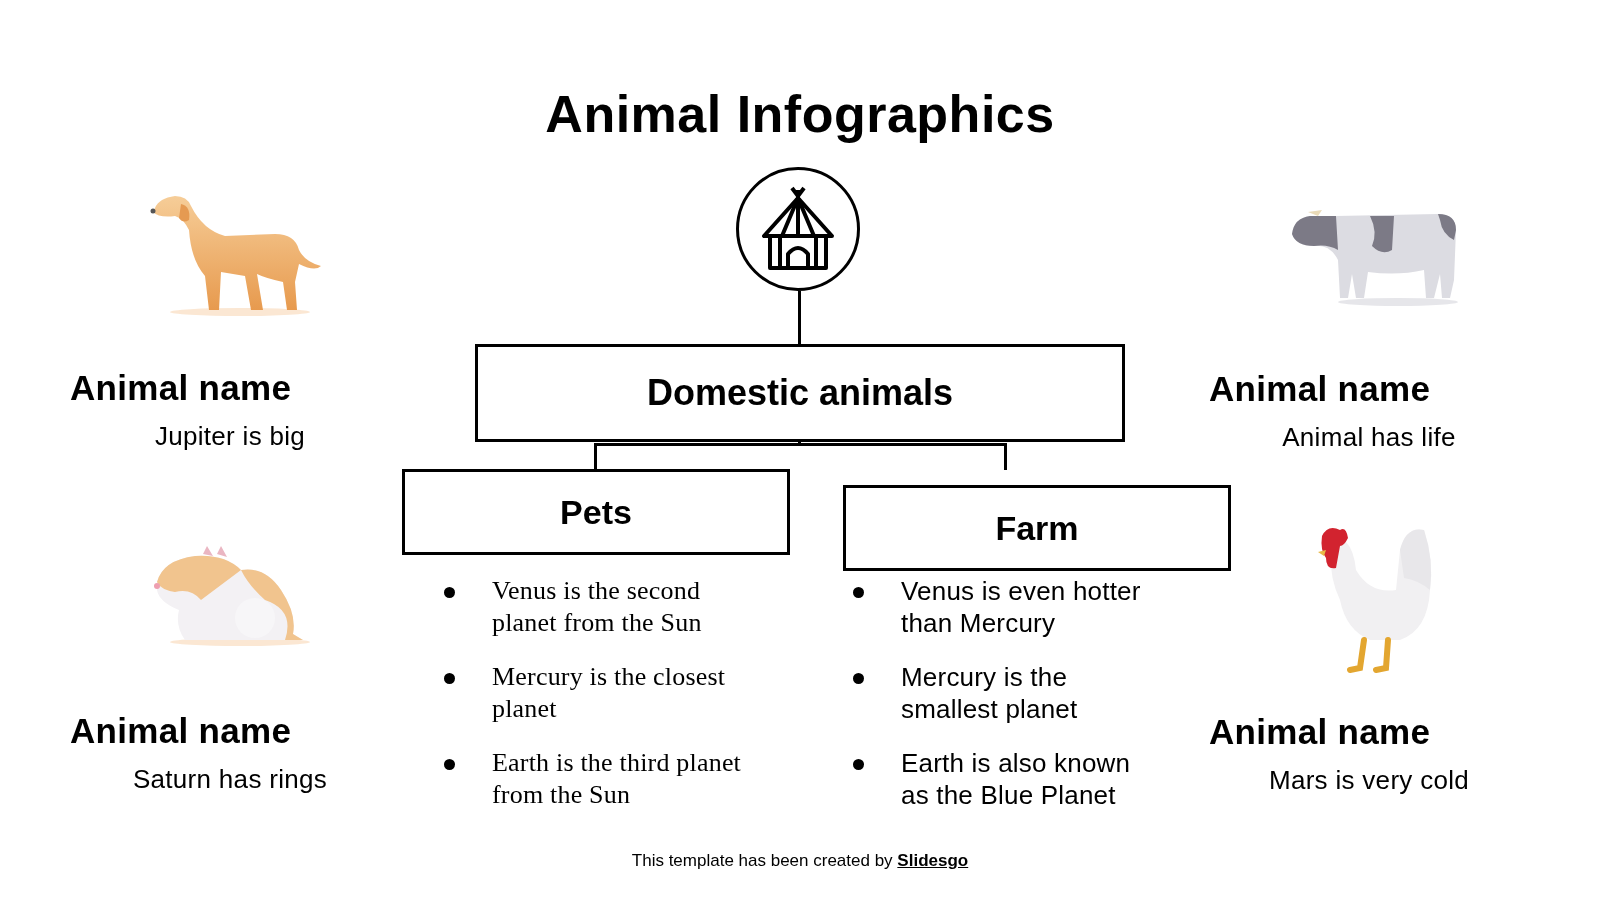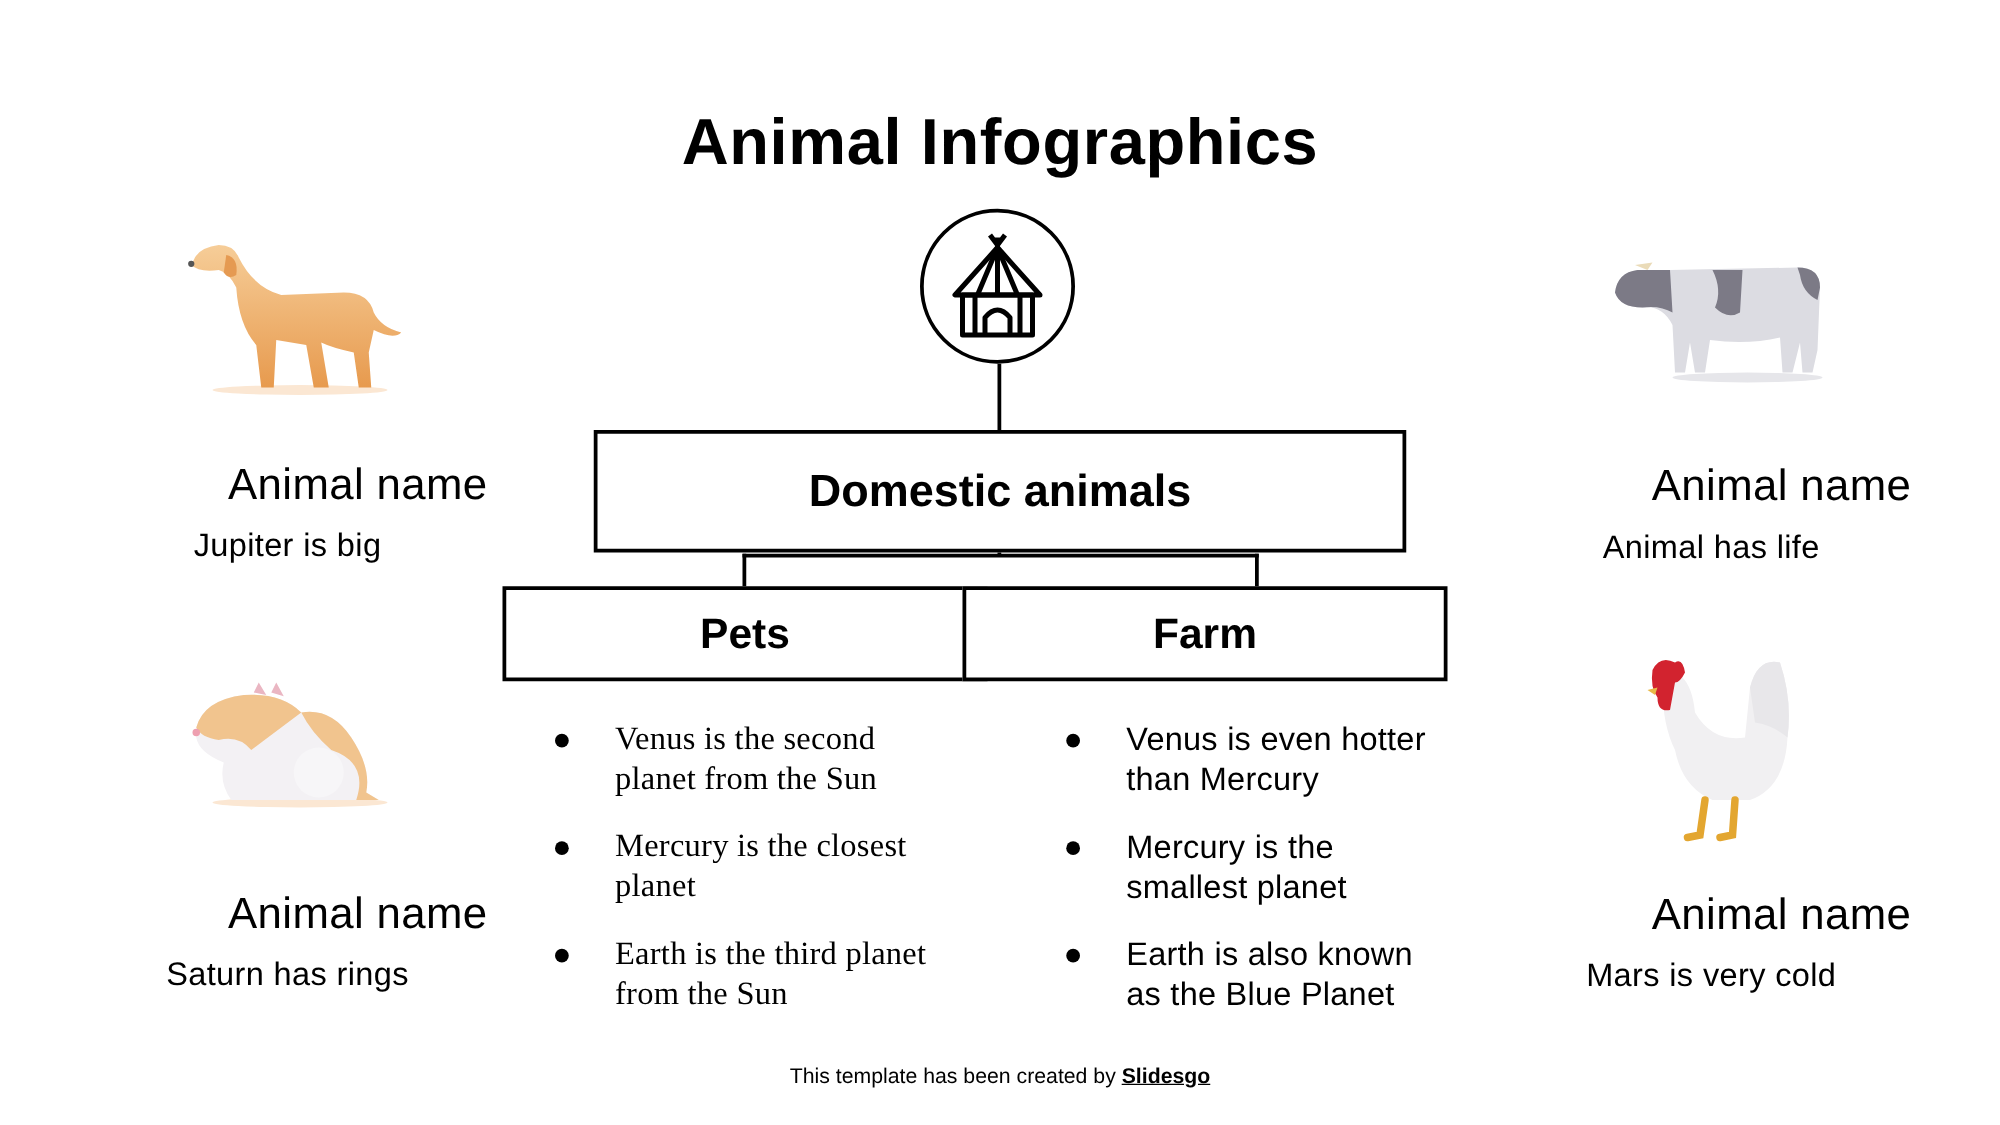--- a/index.html
+++ b/index.html
@@ -17,32 +17,32 @@
     border: 3px solid #000; border-radius: 50%; box-sizing: border-box;
     display: flex; align-items: center; justify-content: center; background: #fff;
   }
   .line { background: #000; }
   .box {
     border: 3px solid #000; box-sizing: border-box; background: #fff;
     display: flex; align-items: center; justify-content: center;
     font-weight: bold;
   }
   .box.main { left: 475px; top: 344px; width: 650px; height: 98px; font-size: 36px; }
-  .box.sub  { top: 469px; width: 388px; height: 76px; font-size: 34px; }
+  .box.sub  { top: 469px; width: 388px; height: 86px; font-size: 34px; }
   .bullets { top: 575px; width: 300px; list-style: none; margin: 0; padding: 0; }
   .bullets li {
     position: relative; padding-left: 48px; font-size: 26px; line-height: 32px;
     margin-bottom: 22px; letter-spacing: 0.2px;
   }
   .bullets li::before {
     content: ""; position: absolute; left: 0; top: 12px; width: 11px; height: 11px;
     background: #000; border-radius: 50%;
   }
   .animal-name {
-    width: 320px; text-align: right; font-size: 35px; font-weight: normal; letter-spacing: 0.3px;
+    width: 320px; text-align: left; font-size: 35px; font-weight: bold; letter-spacing: 0.3px;
   }
   .animal-desc {
     width: 320px; text-align: center; font-size: 26px; letter-spacing: 0.3px;
   }
   .animal-img { width: 180px; height: 130px; }
   .footer {
     left: 0; width: 1600px; top: 851px; text-align: center; font-size: 17px;
   }
   .footer b { text-decoration: underline; }
 </style>
@@ -63,21 +63,21 @@
 </div>
 
 <div class="abs line" style="left:798px; top:291px; width:3px; height:54px;"></div>
 <div class="abs line" style="left:798px; top:420px; width:3px; height:25px;"></div>
 <div class="abs line" style="left:594px; top:443px; width:413px; height:3px;"></div>
 <div class="abs line" style="left:594px; top:443px; width:3px; height:27px;"></div>
 <div class="abs line" style="left:1004px; top:443px; width:3px; height:27px;"></div>
 
 <div class="abs box main">Domestic animals</div>
 <div class="abs box sub" style="left:402px;">Pets</div>
-<div class="abs box sub" style="left:770px;">Farm</div>
+<div class="abs box sub" style="left:843px;margin-top:16px;">Farm</div>
 
 <ul class="abs bullets" style="left:444px;font-family:Liberation Serif, serif;">
   <li>Venus is the second planet from the Sun</li>
   <li>Mercury is the closest planet</li>
   <li>Earth is the third planet from the Sun</li>
 </ul>
 <ul class="abs bullets" style="left:853px;">
   <li>Venus is even hotter than Mercury</li>
   <li>Mercury is the smallest planet</li>
   <li>Earth is also known as the Blue Planet</li>

